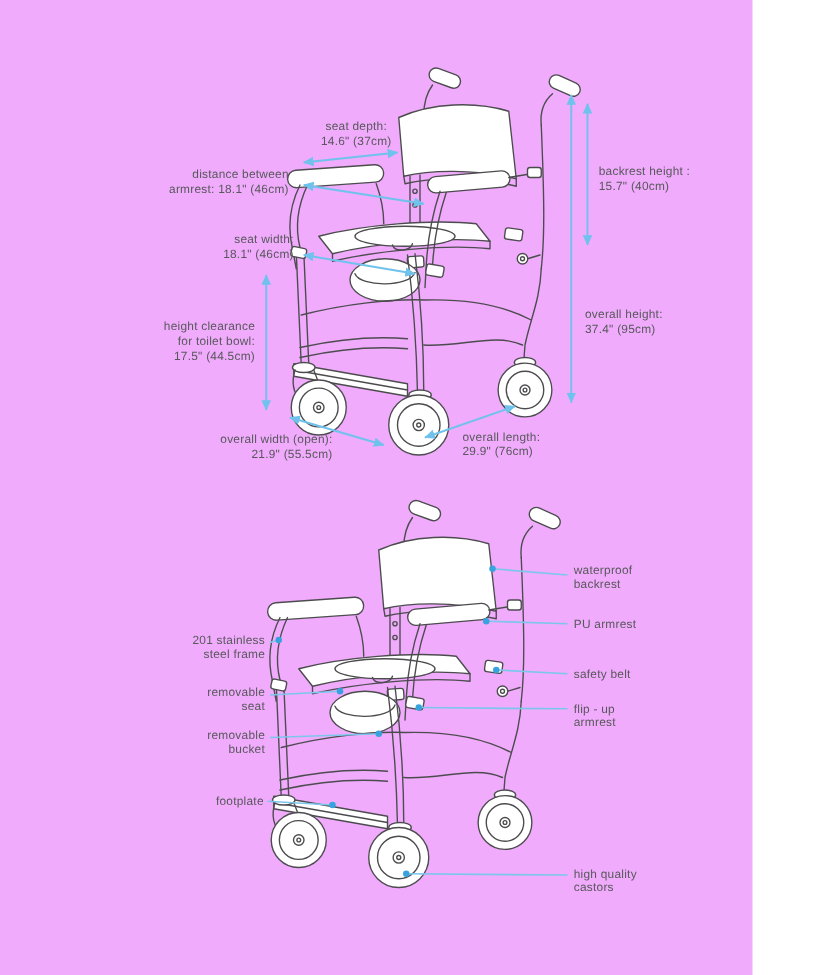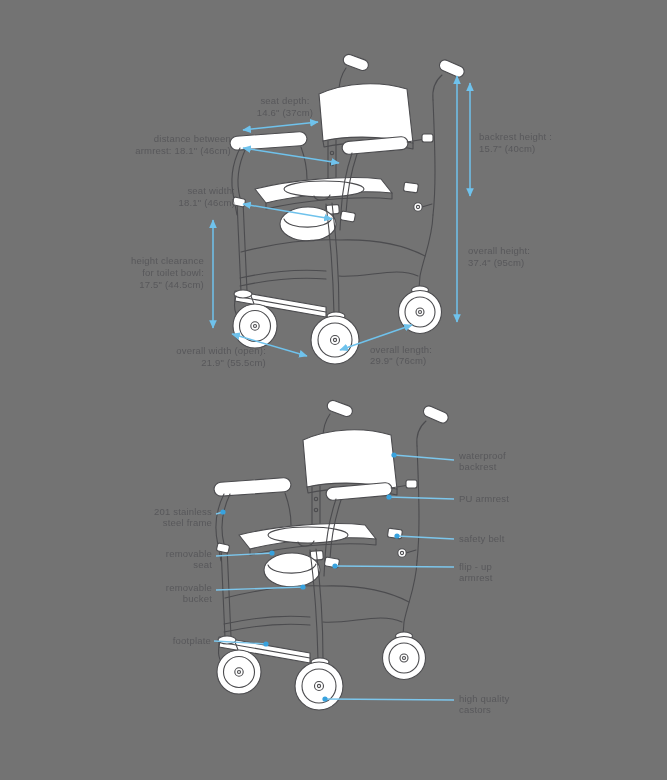--- a/index.html
+++ b/index.html
@@ -1,16 +1,16 @@
 <!DOCTYPE html>
 <html><head>
 <meta charset="utf-8">
 <style>
   html,body{margin:0;padding:0;background:#ffffff;}
-  .stage{position:relative;width:667px;height:780px;background:#737373;overflow:hidden;}
+  .stage{position:relative;width:602px;height:780px;background:#f0abfc;overflow:hidden;}
   svg{display:block;}
   .lbl{font-family:"Liberation Sans",sans-serif;font-size:9.5px;fill:#58585b;letter-spacing:.2px;}
   .te{text-anchor:end;}
   .tm{text-anchor:middle;}
   .dim{stroke:#6fc2ec;stroke-width:1.5;fill:none;}
   .leader{stroke:#7cc6ec;stroke-width:1.4;fill:none;}
   .dot{fill:#38a2de;stroke:none;}
   .chair{stroke:#4c4c4f;stroke-width:1.1;fill:none;stroke-linecap:round;stroke-linejoin:round;}
 </style>
 </head>

